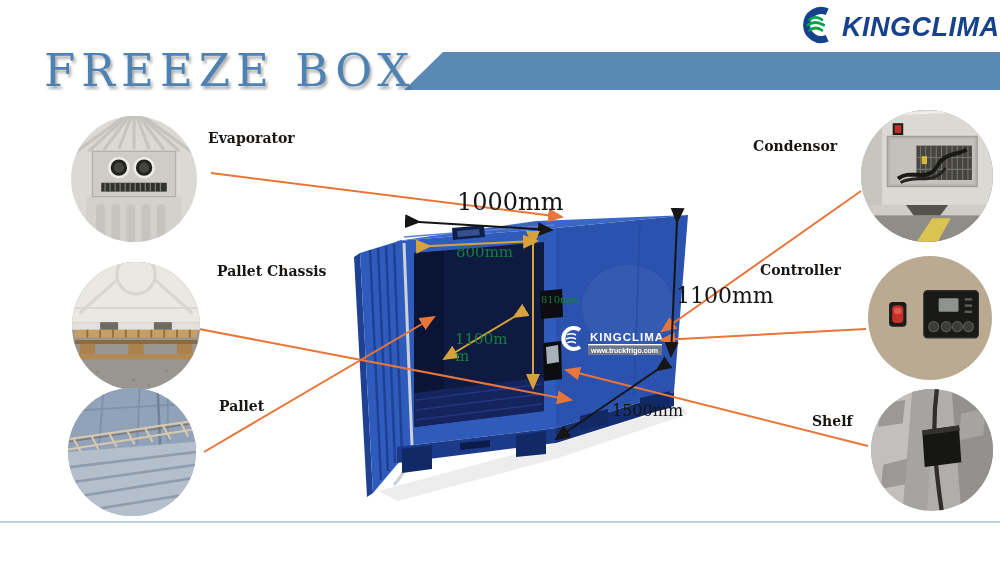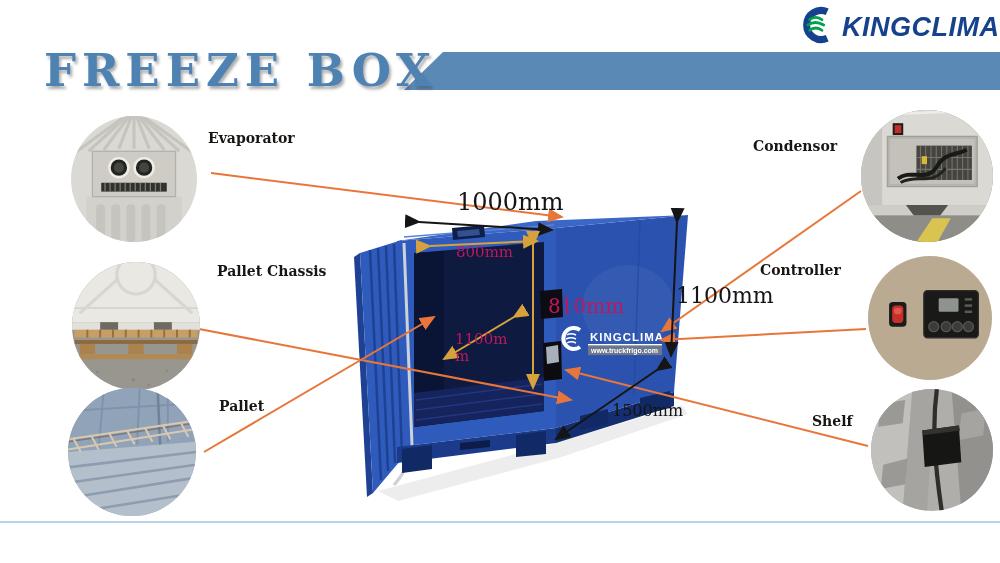--- a/index.html
+++ b/index.html
@@ -1,32 +1,32 @@
 <!DOCTYPE html>
 <html><head>
 <meta charset="utf-8">
 <style>
   html,body{margin:0;padding:0;background:#ffffff;}
   .canvas{position:relative;width:1000px;height:563px;background:#ffffff;overflow:hidden;
           font-family:"DejaVu Serif",serif;}
   .abs{position:absolute;}
   
-  .page-title{left:44px;top:44px;font-size:45px;font-weight:bold;color:#4d82b2;
+  .page-title{left:44px;top:44px;font-size:45px;font-weight:normal;color:#4d82b2;
               letter-spacing:6px;text-shadow:2px 3px 3px rgba(70,70,70,0.45);white-space:nowrap;}
   .banner{left:0;top:52px;width:1000px;height:38px;background:#5b89b6;
           clip-path:polygon(44.3% 0%,100% 0%,100% 100%,40.4% 100%);}
   .logo-wrap{left:792px;top:4px;height:46px;display:flex;align-items:center;gap:6px;}
   .logo-text{font-family:"Liberation Sans",sans-serif;font-weight:bold;font-style:italic;
              font-size:27px;color:#16418c;letter-spacing:0.5px;}
   
   .part-label{font-size:14px;font-weight:bold;color:#191512;white-space:nowrap;}
   
   .dim{white-space:nowrap;}
   .dim.black{color:#151515;}
-  .dim.gold{color:#be185d;}
+  .dim.gold{color:#15803d;}
   
   .circle{border-radius:50%;overflow:hidden;}
   .circle svg{display:block;width:100%;height:100%;}
   .bottom-rule{left:0;top:521px;width:1000px;height:2px;background:#b9d4ea;}
 </style>
 </head>
 <body>
 
 <div class="canvas">
 
@@ -138,21 +138,21 @@
 
     <g stroke="#d7a23b" stroke-width="2" fill="none">
       <line x1="430" y1="246" x2="537" y2="241" marker-start="url(#aG)" marker-end="url(#aG)"></line>
       <line x1="533" y1="245" x2="533" y2="388" marker-start="url(#aG)" marker-end="url(#aG)"></line>
       <line x1="514" y1="317" x2="444" y2="359" marker-start="url(#aG)" marker-end="url(#aG)"></line>
     </g>
   </svg>
 
   <div class="abs dim black" style="left:447px;top:188px;font-size:24px;margin-left:10px;">1000mm</div>
   <div class="abs dim gold" style="left:456px;top:243px;font-size:15px;">800mm</div>
-  <div class="abs dim gold" style="left:541px;top:294px;font-size:20px;padding-left:7px;">810mm</div>
+  <div class="abs dim gold" style="left:541px;top:294px;font-size:10px;">810mm</div>
   <div class="abs dim gold" style="left:455px;top:331px;font-size:15px;line-height:17px;">
     <div>1100m</div>
     <div>m</div>
   </div>
   <div class="abs dim black" style="left:676px;top:283px;font-size:22px;">1100mm</div>
   <div class="abs dim black" style="left:612px;top:401px;font-size:16px;">1500mm</div>
 
   <div class="abs part-label" style="left:208px;top:130px;">Evaporator</div>
   <div class="abs part-label" style="left:217px;top:263px;">Pallet Chassis</div>
   <div class="abs part-label" style="left:219px;top:398px;">Pallet</div>

